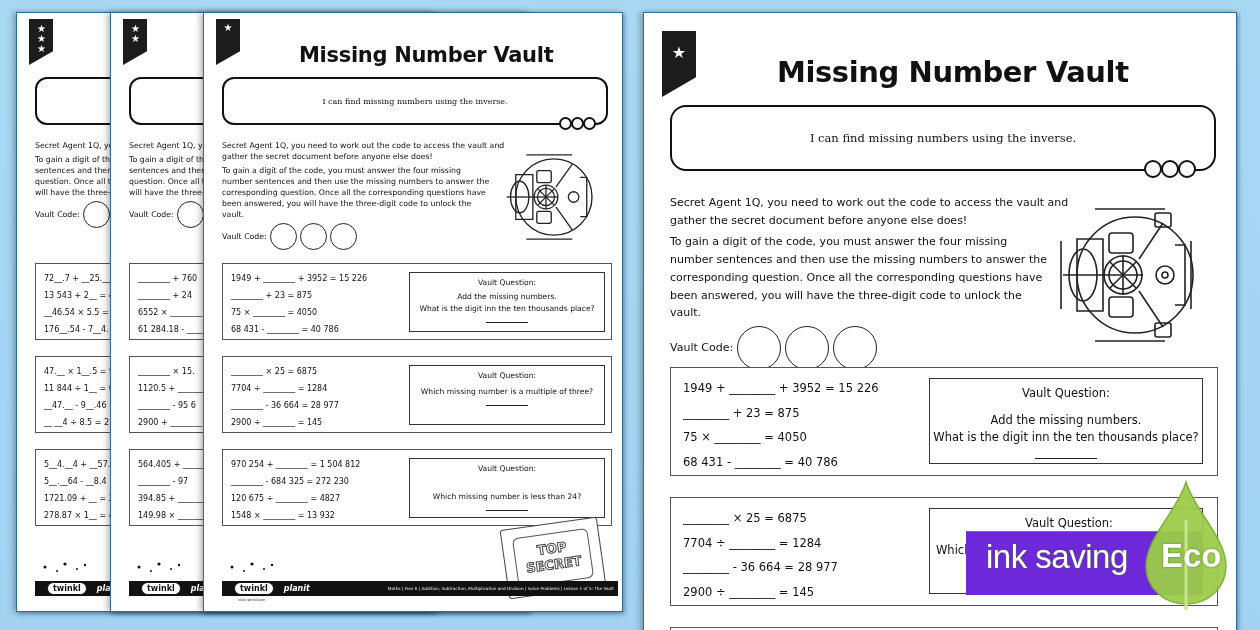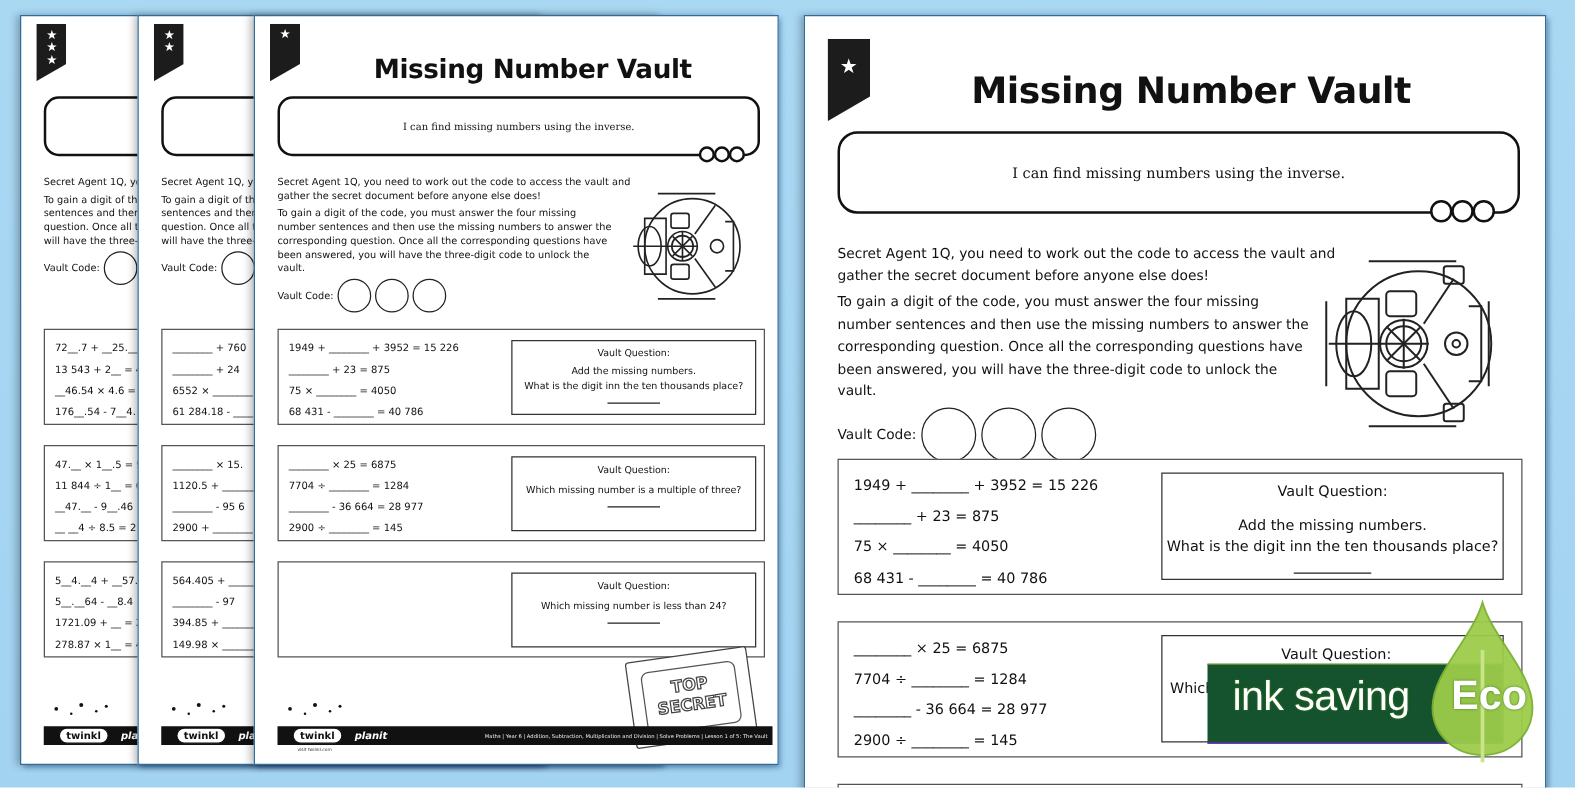--- a/index.html
+++ b/index.html
@@ -117,21 +117,21 @@
     display: flex; align-items: center; justify-content: center;
   }
   .stamp .inner {
     width: 76px; height: 50px; border: 1.5px solid #555; border-radius: 6px;
     font-family: "DejaVu Sans", sans-serif; font-weight: bold; font-size: 13px; line-height: 16px;
     text-align: center; color: #fff; -webkit-text-stroke: 1px #444; padding-top: 7px;
   }
 
   .eco {
     position: absolute; left: 966px; top: 531px; width: 236px; height: 64px;
-    background: #14532d; z-index: 10; border-top: 1px solid #5d8e2b; border-bottom: 1px solid #6d28d9;
+    background: #6d28d9; z-index: 10; border-top: 1px solid #5d8e2b; border-bottom: 6px solid #6d28d9;
   }
   .eco .ink {
     position: absolute; left: 20px; top: 6px; color: #fff;
     font-family: "Liberation Sans", sans-serif; font-size: 33px; letter-spacing: -0.5px;
     text-shadow: 0 0 2px #3f7a1a;
   }
   .eco-drop { position: absolute; left: 1142px; top: 480px; width: 88px; height: 130px; z-index: 11; }
 </style>
 </head>
 <body>
@@ -155,21 +155,21 @@
       <span>Vault Code:</span>
       <span class="circ"></span>
       <span class="circ"></span>
       <span class="circ"></span>
     </div>
   </div>
   <div class="qrow q1">
     <div class="eqs">
       <div>72__.7 + __25.__</div>
       <div>13 543 + 2__ = 4</div>
-      <div>__46.54 × 4.6 =</div>
+      <div>__46.54 × 5.5 =</div>
       <div>176__.54 - 7__4.</div>
     </div>
   </div>
   <div class="qrow q2">
     <div class="eqs">
       <div>47.__ × 1__.5 = 9</div>
       <div>11 844 ÷ 1__ = 6</div>
       <div>__47.__ - 9__.46</div>
       <div>__ __4 ÷ 8.5 = 2</div>
     </div>
@@ -320,23 +320,29 @@
       <div>________ - 36 664 = 28 977</div>
       <div>2900 ÷ ________ = 145</div>
     </div>
     <div class="vq">
       <div class="vq-title">Vault Question:</div>
       <div style="margin-top:4px">Which missing number is a multiple of three?</div>
       <span class="answer-line"></span>
     </div>
   </div>
   <div class="qrow q3">
+    <div class="eqs">
+      <div>970 254 + ________ = 1 504 812</div>
+      <div>________ - 684 325 = 272 230</div>
+      <div>120 675 ÷ ________ = 4827</div>
+      <div>1548 × ________ = 13 932</div>
+    </div>
     <div class="vq">
       <div class="vq-title">Vault Question:</div>
-      <div style="margin-top:4px">Which missing number is less than 24?</div>
+      <div style="margin-top:16px">Which missing number is less than 24?</div>
       <span class="answer-line"></span>
     </div>
   </div>
   <div class="stamp">
     <div class="inner">TOP SECRET</div>
   </div>
   <svg class="stars" viewBox="0 0 60 20">
       <circle cx="8" cy="6" r="1.5" fill="#111"></circle>
       <circle cx="20" cy="10" r="1" fill="#111"></circle>
       <circle cx="28" cy="3" r="1.6" fill="#111"></circle>

